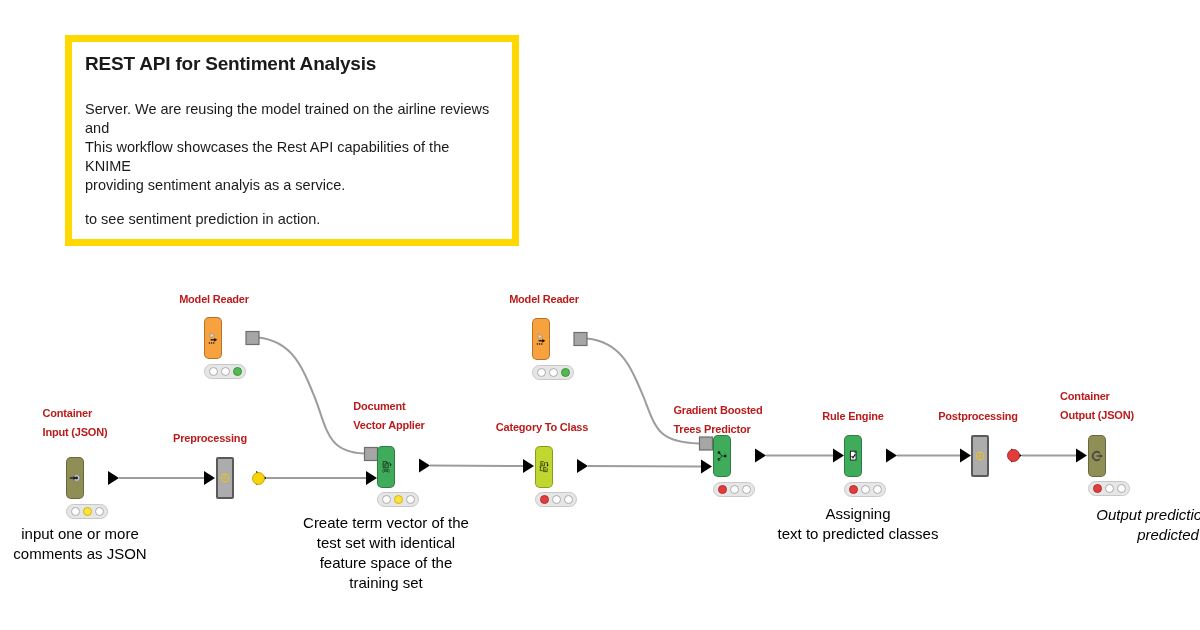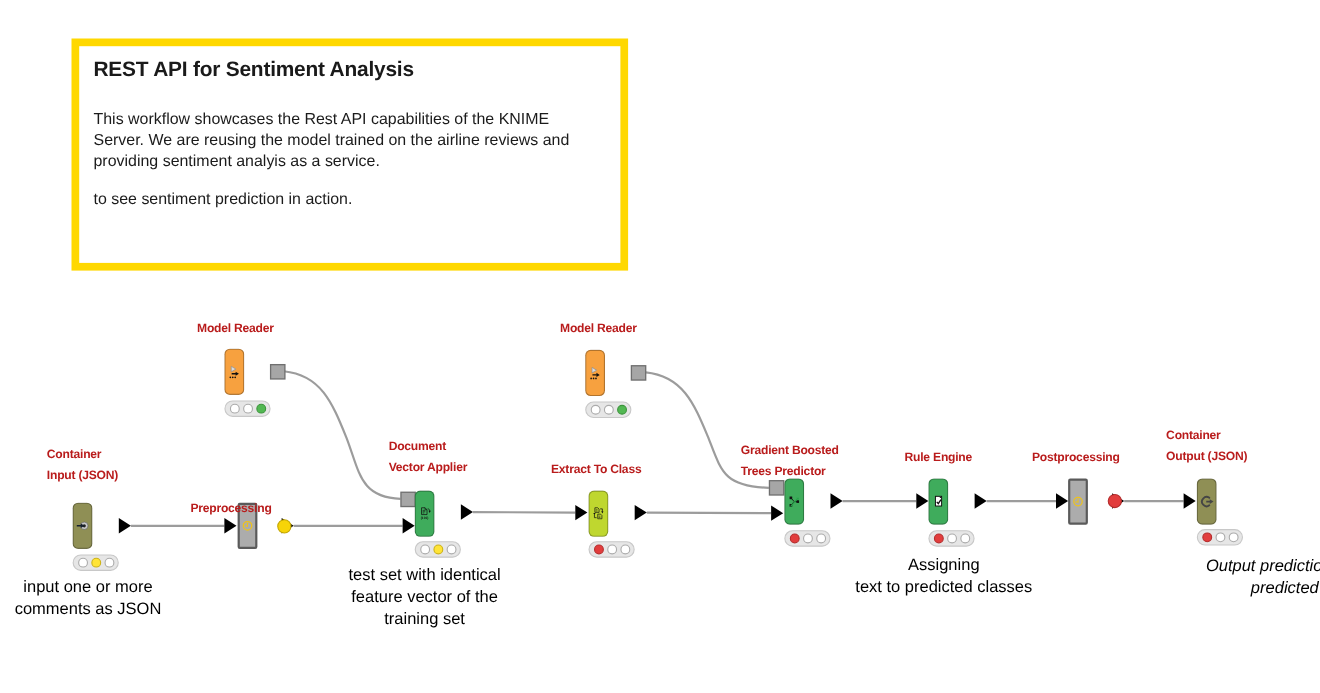--- a/index.html
+++ b/index.html
@@ -1,20 +1,20 @@
 <!DOCTYPE html>
 <html><head>
 <meta charset="utf-8">
 <style>
   html,body{margin:0;padding:0;background:#fff;}
   .canvas{position:relative;width:1200px;height:630px;background:#ffffff;overflow:hidden;
           font-family:"Liberation Sans","DejaVu Sans",sans-serif;}
 
   
-  .annotation{position:absolute;left:65px;top:35px;width:506px;height:211px;
+  .annotation{position:absolute;left:65px;top:35px;width:454px;height:211px;
               box-sizing:border-box;border:7px solid #FFD800;background:#fff;padding:11px 13px;z-index:2;}
   .ann-title{font-size:19px;font-weight:bold;color:#1a1a1a;letter-spacing:-0.2px;}
   .ann-p{font-size:14.5px;line-height:19px;color:#1b1b1b;}
   .ann-p.first{margin-top:25px;}
   .ann-p.second{margin-top:15px;}
 
   
   .wires{position:absolute;left:0;top:0;z-index:1;}
   .wire{stroke:#9C9C9C;stroke-width:2;fill:none;}
   .ptri{fill:#000;}
@@ -48,22 +48,22 @@
   .dot.red{background:#E23D3D;border-color:#B52D2D;}
 </style>
 </head>
 <body>
 
 <div class="canvas">
 
   <div class="annotation" style="border-color: rgb(255, 216, 0);">
     <div class="ann-title">REST API for Sentiment Analysis</div>
     <div class="ann-p first">
+      <div>Server. We are reusing the model trained on the airline reviews and</div>
       <div>This workflow showcases the Rest API capabilities of the KNIME</div>
-      <div>Server. We are reusing the model trained on the airline reviews and</div>
       <div>providing sentiment analyis as a service.</div>
     </div>
     <div class="ann-p second">
       <div>to see sentiment prediction in action.</div>
     </div>
   </div>
 
   <svg class="wires" width="1200" height="630">
     <g>
       <path class="wire" d="M119,478 H204"></path>
@@ -152,21 +152,21 @@
       <circle cx="16.5" cy="32.5" r="1.9" fill="#111"></circle>
       <circle cx="22" cy="32.5" r="1.9" fill="#111"></circle>
     </svg>
   </div>
   <div class="tl" style="left:204px;top:364px;">
     <span class="dot off"></span>
     <span class="dot off"></span>
     <span class="dot green"></span>
   </div>
 
-  <div class="nlabel" style="left:210px;top:429px;margin-top:24px;">
+  <div class="nlabel" style="left:210px;top:429px;">
     <div>Preprocessing</div>
   </div>
   <div class="node meta" style="left: 216px; top: 457px; background: rgb(172, 172, 172);">
     <svg width="38" height="38" viewBox="0 0 40 40">
       <circle cx="20" cy="20" r="11" fill="none" stroke="#EFC319" stroke-width="3.2"></circle>
       <line x1="20" y1="21" x2="20" y2="13.5" stroke="#EFC319" stroke-width="2.6" stroke-linecap="round"></line>
       <line x1="20" y1="20.8" x2="13.8" y2="20.8" stroke="#EFC319" stroke-width="2.6" stroke-linecap="round"></line>
     </svg>
   </div>
 
@@ -183,27 +183,28 @@
       <polygon points="29,13.5 34,13.5 31.5,18.5" fill="#111"></polygon>
       <text x="20" y="31.5" font-size="7.5" font-weight="bold" text-anchor="middle" fill="#111" font-family="'Liberation Sans',sans-serif">(101)</text>
     </svg>
   </div>
   <div class="tl" style="left:377px;top:492px;">
     <span class="dot off"></span>
     <span class="dot yellow"></span>
     <span class="dot off"></span>
   </div>
   <div class="ncap" style="left:386px;top:513px;">
+    <div>Create term vector of the</div>
     <div>test set with identical</div>
-    <div>feature vector of the</div>
+    <div>feature space of the</div>
     <div>training set</div>
   </div>
 
   <div class="nlabel" style="left:542px;top:418px;">
-    <div>Extract To Class</div>
+    <div>Category To Class</div>
   </div>
   <div class="node" style="left: 535px; top: 446px; background: rgb(191, 215, 47);">
     <svg width="38" height="38" viewBox="0 0 40 40">
       <path d="M12,6.5 h6.5 l3,3 V17 H12 Z" fill="none" stroke="#111" stroke-width="1.6"></path>
       <path d="M14,11 h4 M14,14 h4" stroke="#111" stroke-width="1.3"></path>
       <path d="M18.5,21 h6.5 l3,3 V31.5 H18.5 Z" fill="none" stroke="#111" stroke-width="1.6"></path>
       <path d="M20.5,25.5 h4 M20.5,28.5 h4" stroke="#111" stroke-width="1.3"></path>
       <path d="M24,9 h5 V15" fill="none" stroke="#111" stroke-width="1.7"></path>
       <polygon points="26.5,14.5 31.5,14.5 29,19.5" fill="#111"></polygon>
       <path d="M16,29 h-5 V23" fill="none" stroke="#111" stroke-width="1.7"></path>

